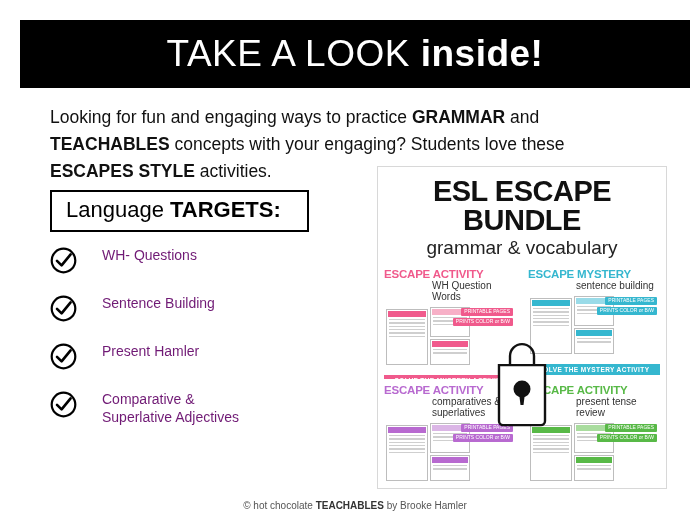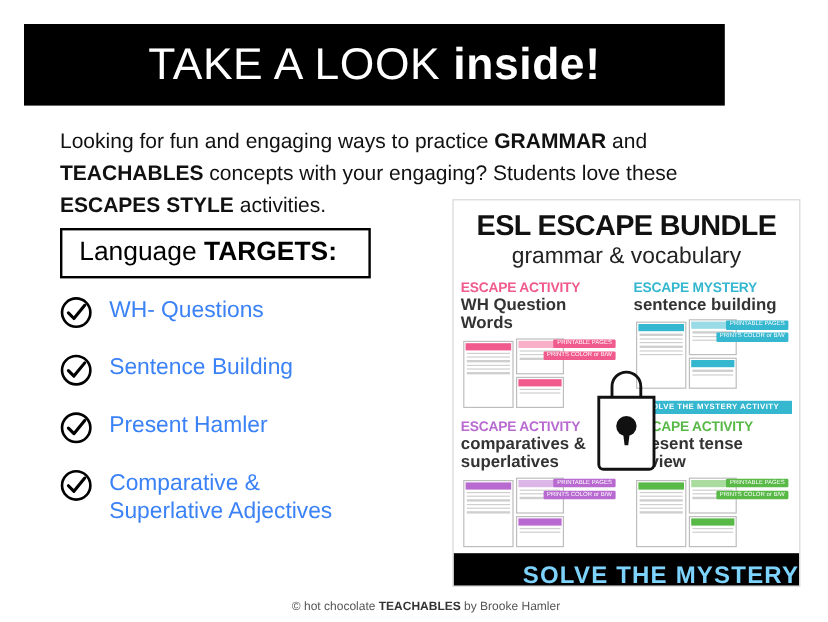--- a/index.html
+++ b/index.html
@@ -19,21 +19,21 @@
     height: 518px;
     background: #ffffff;
     box-sizing: border-box;
     border: 10px solid #ffffff;
   }
   
   .header {
     position: absolute;
     left: 10px;
     top: 10px;
-    width: 584px;
+    width: 670px;
     height: 68px;
     background: #000000;
     display: flex;
     align-items: center;
     justify-content: center;
   }
   .header-title {
     color: #ffffff;
     font-size: 37px;
     letter-spacing: 0.5px;
@@ -92,43 +92,44 @@
     margin-bottom: 20px;
   }
   .check-icon {
     flex: 0 0 auto;
     width: 27px;
     height: 27px;
     margin-right: 14px;
     margin-top: 1px;
   }
   .check-label {
-    font-size: 19px;
+    font-size: 14px;
     line-height: 1.25;
-    color: #3b82f6;
+    color: #701a75;
     font-weight: 300;
     white-space: pre-line;
     padding-top: 1px;
+    margin-left: 11px;
   }
 
   
   .cover {
     position: absolute;
     left: 357px;
     top: 78px;
     width: 290px;
     height: 323px;
     background: #ffffff;
     border: 1.5px solid #d8d8d8;
     box-sizing: border-box;
     overflow: hidden;
   }
   .cover-title {
     text-align: center;
-    font-size: 24px;
+    font-size: 29px;
     font-weight: 700;
     color: #111111;
     letter-spacing: -0.5px;
     margin: 10px 0 0 0;
     line-height: 1;
   }
   .cover-sub {
     text-align: center;
     font-size: 19px;
     font-weight: 300;
@@ -153,25 +154,26 @@
   .q2 { left: 50%; top: 0; }
   .q3 { left: 0; top: 50%; }
   .q4 { left: 50%; top: 50%; }
   .quad-title {
     font-size: 11.5px;
     font-weight: 700;
     line-height: 1.05;
     letter-spacing: -0.2px;
   }
   .quad-sub {
-    font-size: 14px;
-    font-weight: 700;
+    font-size: 10px;
+    font-weight: 400;
     color: #333333;
     line-height: 1.1;
     margin-bottom: 3px;
+    margin-left: 48px;
   }
   .mini-sheets {
     position: relative;
     height: 68px;
     margin-top: 2px;
   }
   .sheet {
     position: absolute;
     background: #ffffff;
     border: 0.8px solid #bdbdbd;

